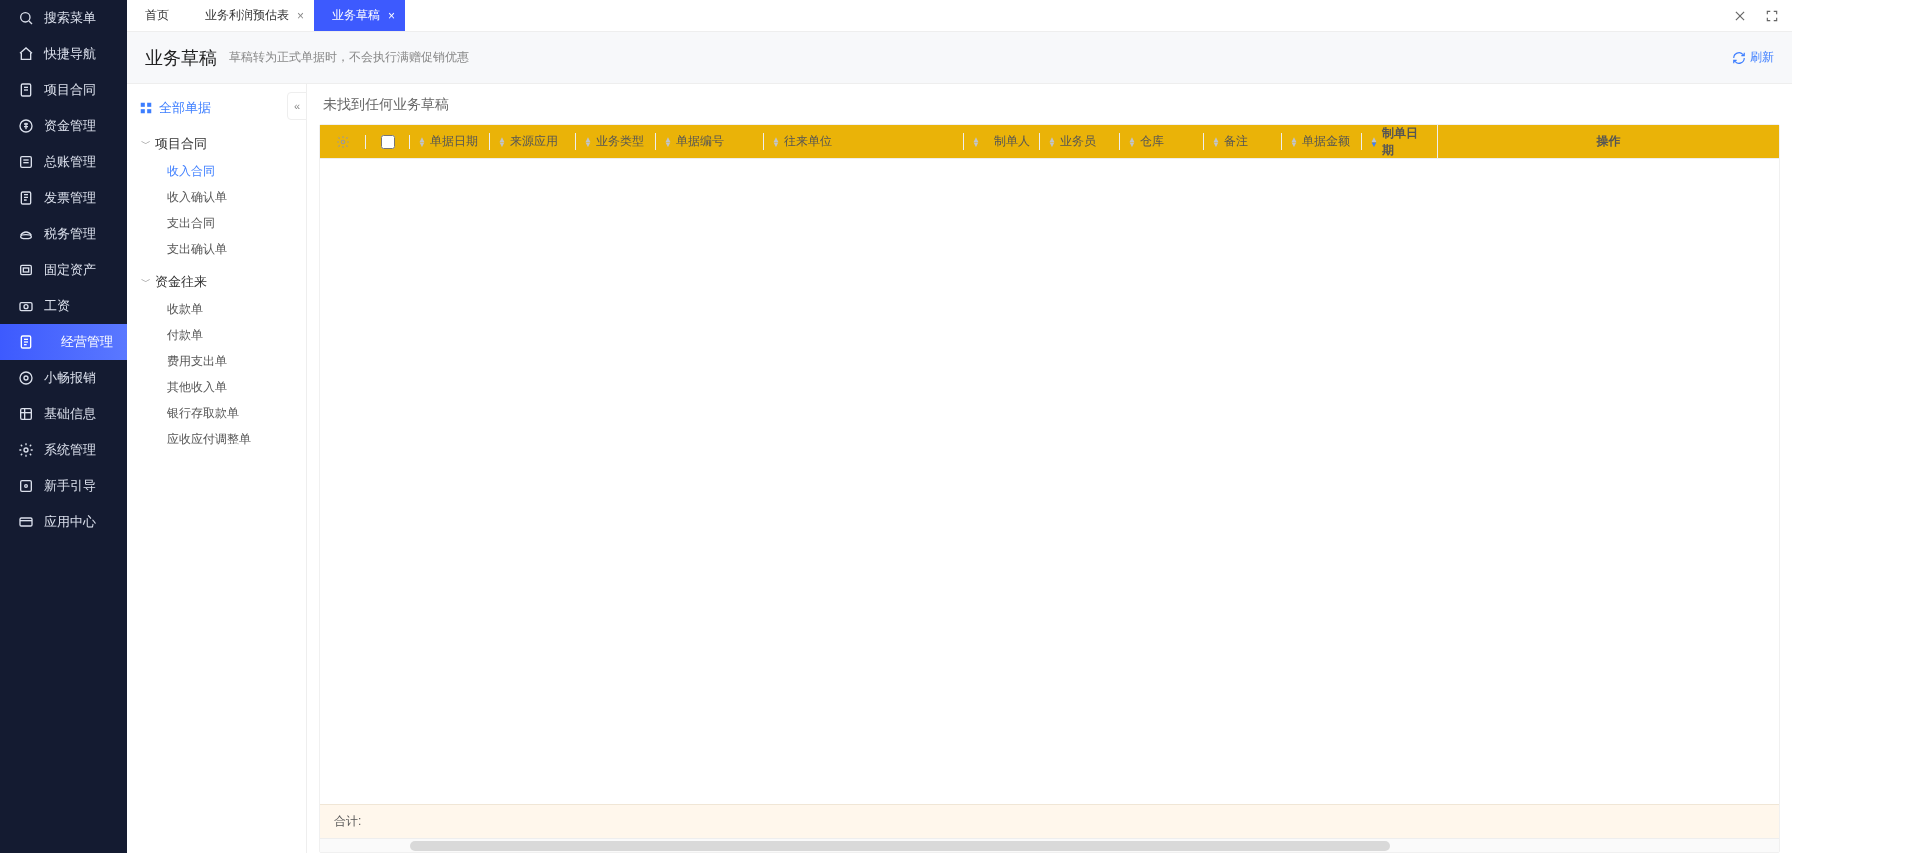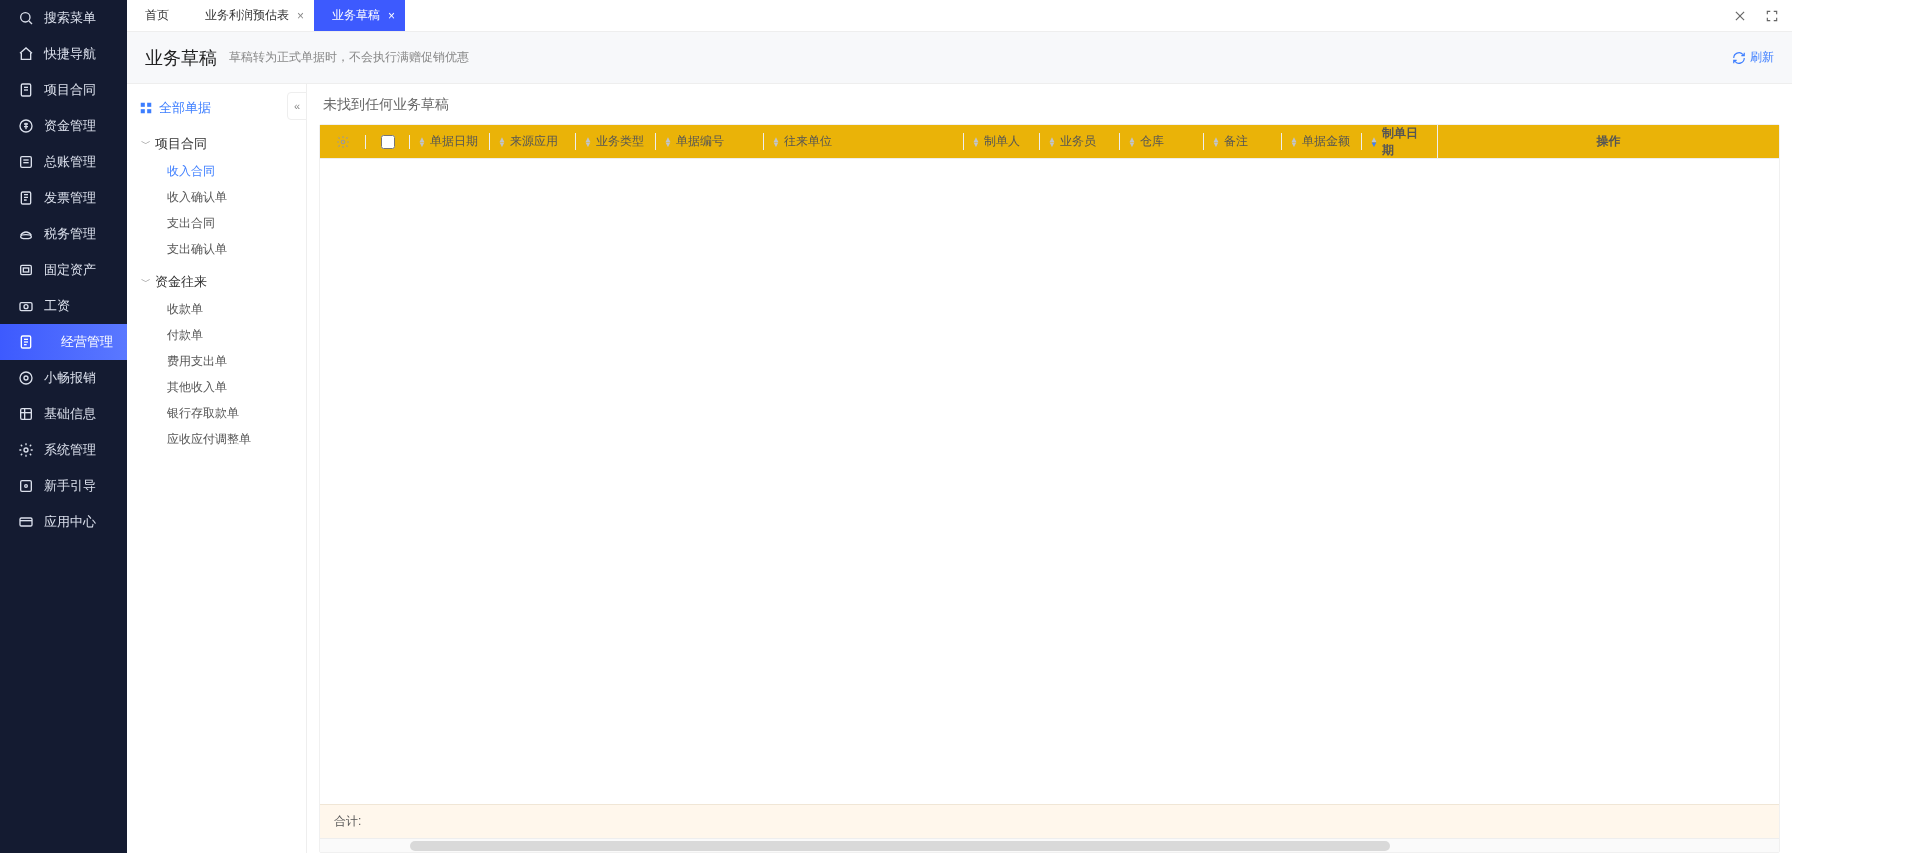--- a/index.html
+++ b/index.html
@@ -75,21 +75,21 @@
 .hscroll .thumb { position: absolute; top: 2px; left: 90px; height: 10px; width: 980px; background: #d9d9d9; border-radius: 5px; }
 
 
 .w-gear { width: 46px; }
 .w-check { width: 44px; justify-content:center; }
 .w-date { width: 80px; }
 .w-src  { width: 86px; }
 .w-type { width: 80px; }
 .w-num  { width: 108px; }
 .w-unit { width: 200px; }
-.w-maker{ width: 76px; }
+.w-maker{ width: 76px; gap: 10px; }
 .w-sales{ width: 80px; }
 .w-wh   { width: 84px; }
 .w-note { width: 78px; }
 .w-amt  { width: 80px; }
 .w-mkdt { width: 76px; font-weight: bold; }
 .w-op   { flex: 1; justify-content:center;font-weight:bold; }
 </style>
 </head>
 <body>
 

